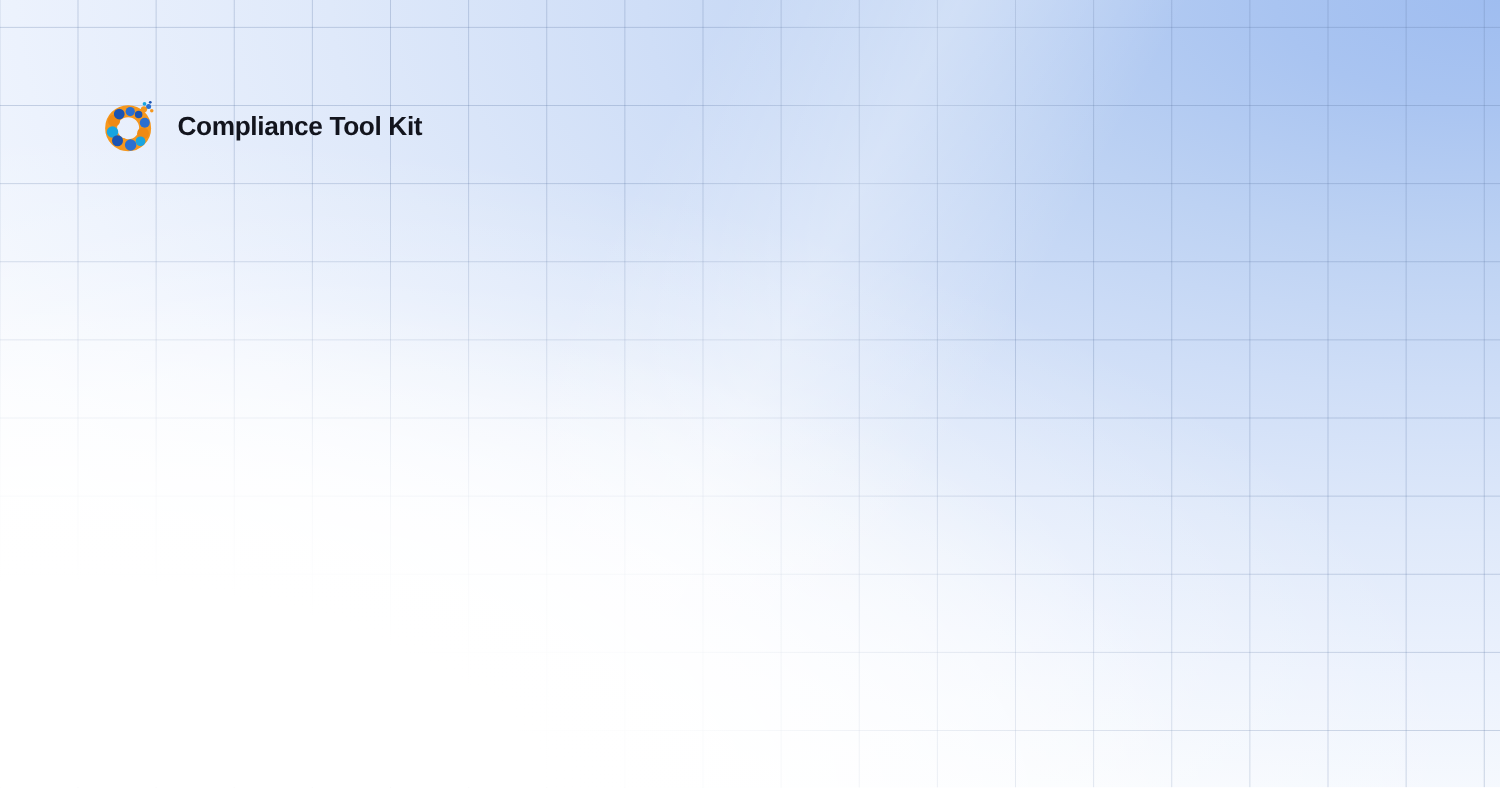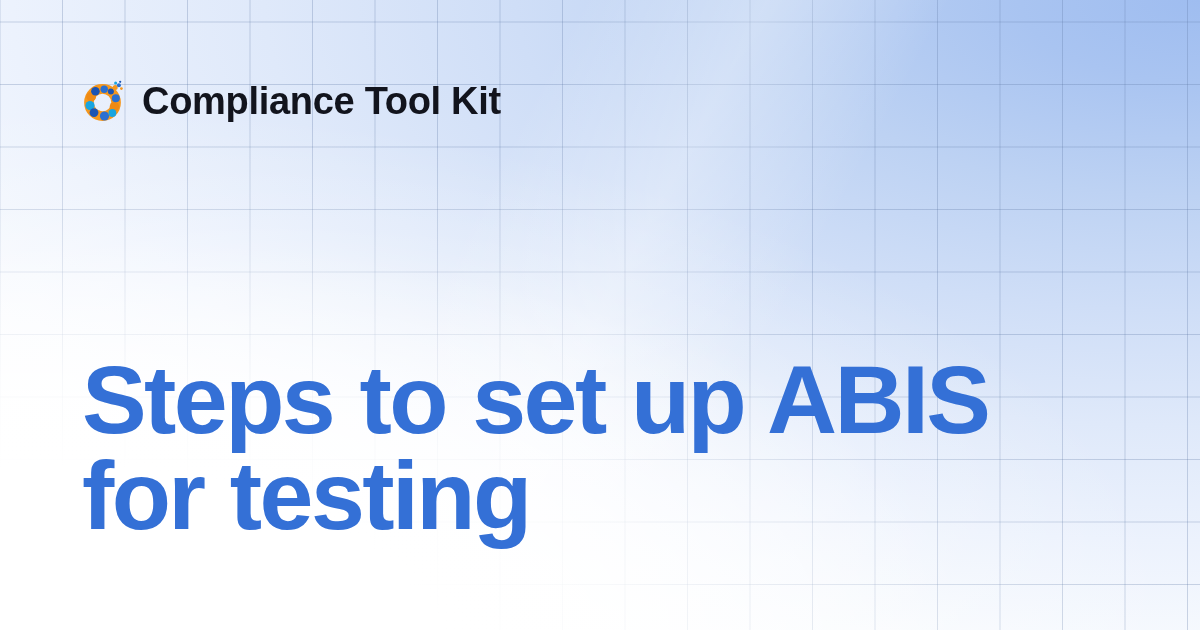--- a/index.html
+++ b/index.html
@@ -103,21 +103,21 @@
   }
 
   .brand-mark {
     width:44px;
     height:44px;
     flex:0 0 44px;
     display:block;
   }
 
   .brand-name {
-    font-size:38px;
+    font-size:21px;
     font-weight:bold;
     letter-spacing:-0.3px;
     color:#12141d;
     white-space:nowrap;
     line-height:1;
   }
 
   
 
   .headline {
@@ -167,19 +167,14 @@
       <circle cx="33.2" cy="8.4" r="2.5" fill="#f5971d"></circle>
       <circle cx="36.9" cy="6.2" r="2.0" fill="#2a6fd0"></circle>
       <circle cx="33.6" cy="4.0" r="1.5" fill="#18a5e0"></circle>
       <circle cx="39.4" cy="9.6" r="1.4" fill="#f5971d"></circle>
       <circle cx="38.2" cy="2.8" r="1.1" fill="#1b54b3"></circle>
     </svg>
 
     <span class="brand-name">Compliance Tool Kit</span>
   </div>
 
-  <h1 class="headline">
-    <span>Steps to set up ABIS</span>
-    <br>
-    <span>for testing</span>
-  </h1>
 
 </div>
 
 </body></html>

